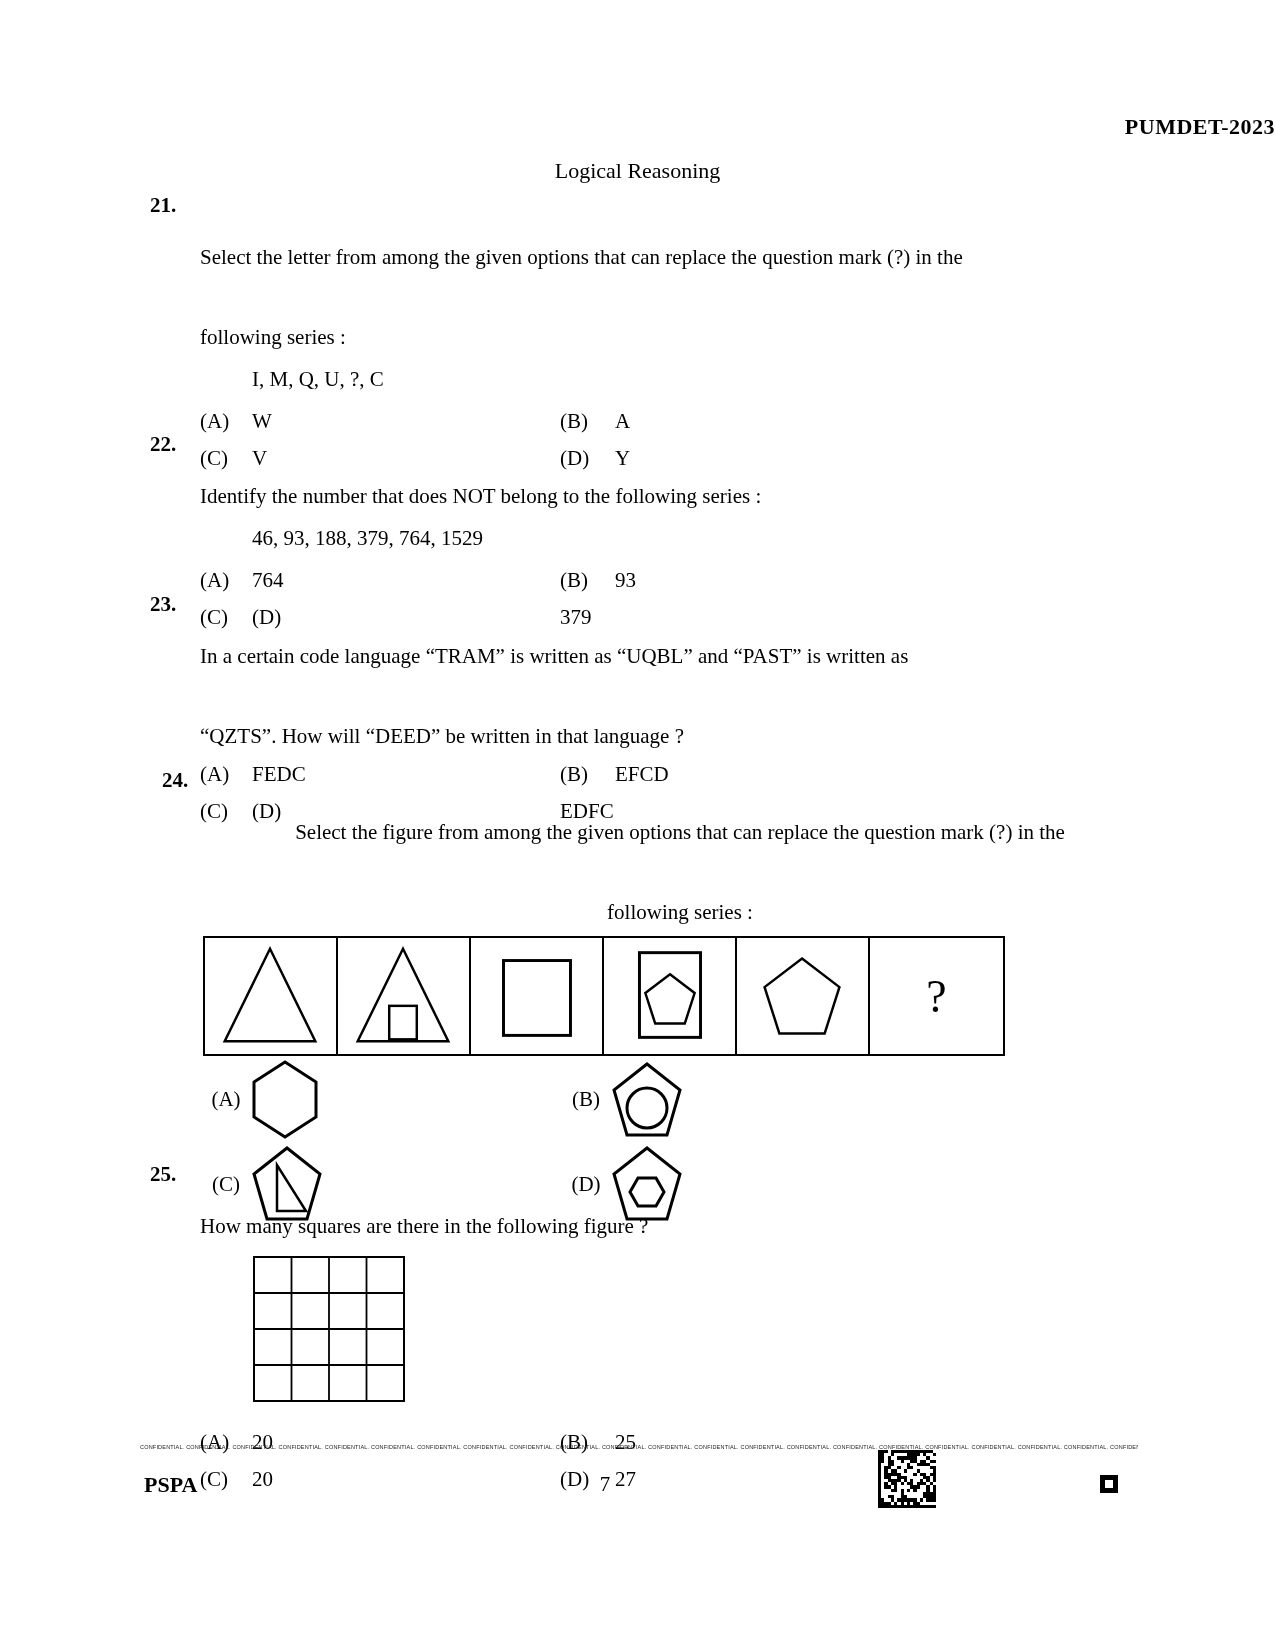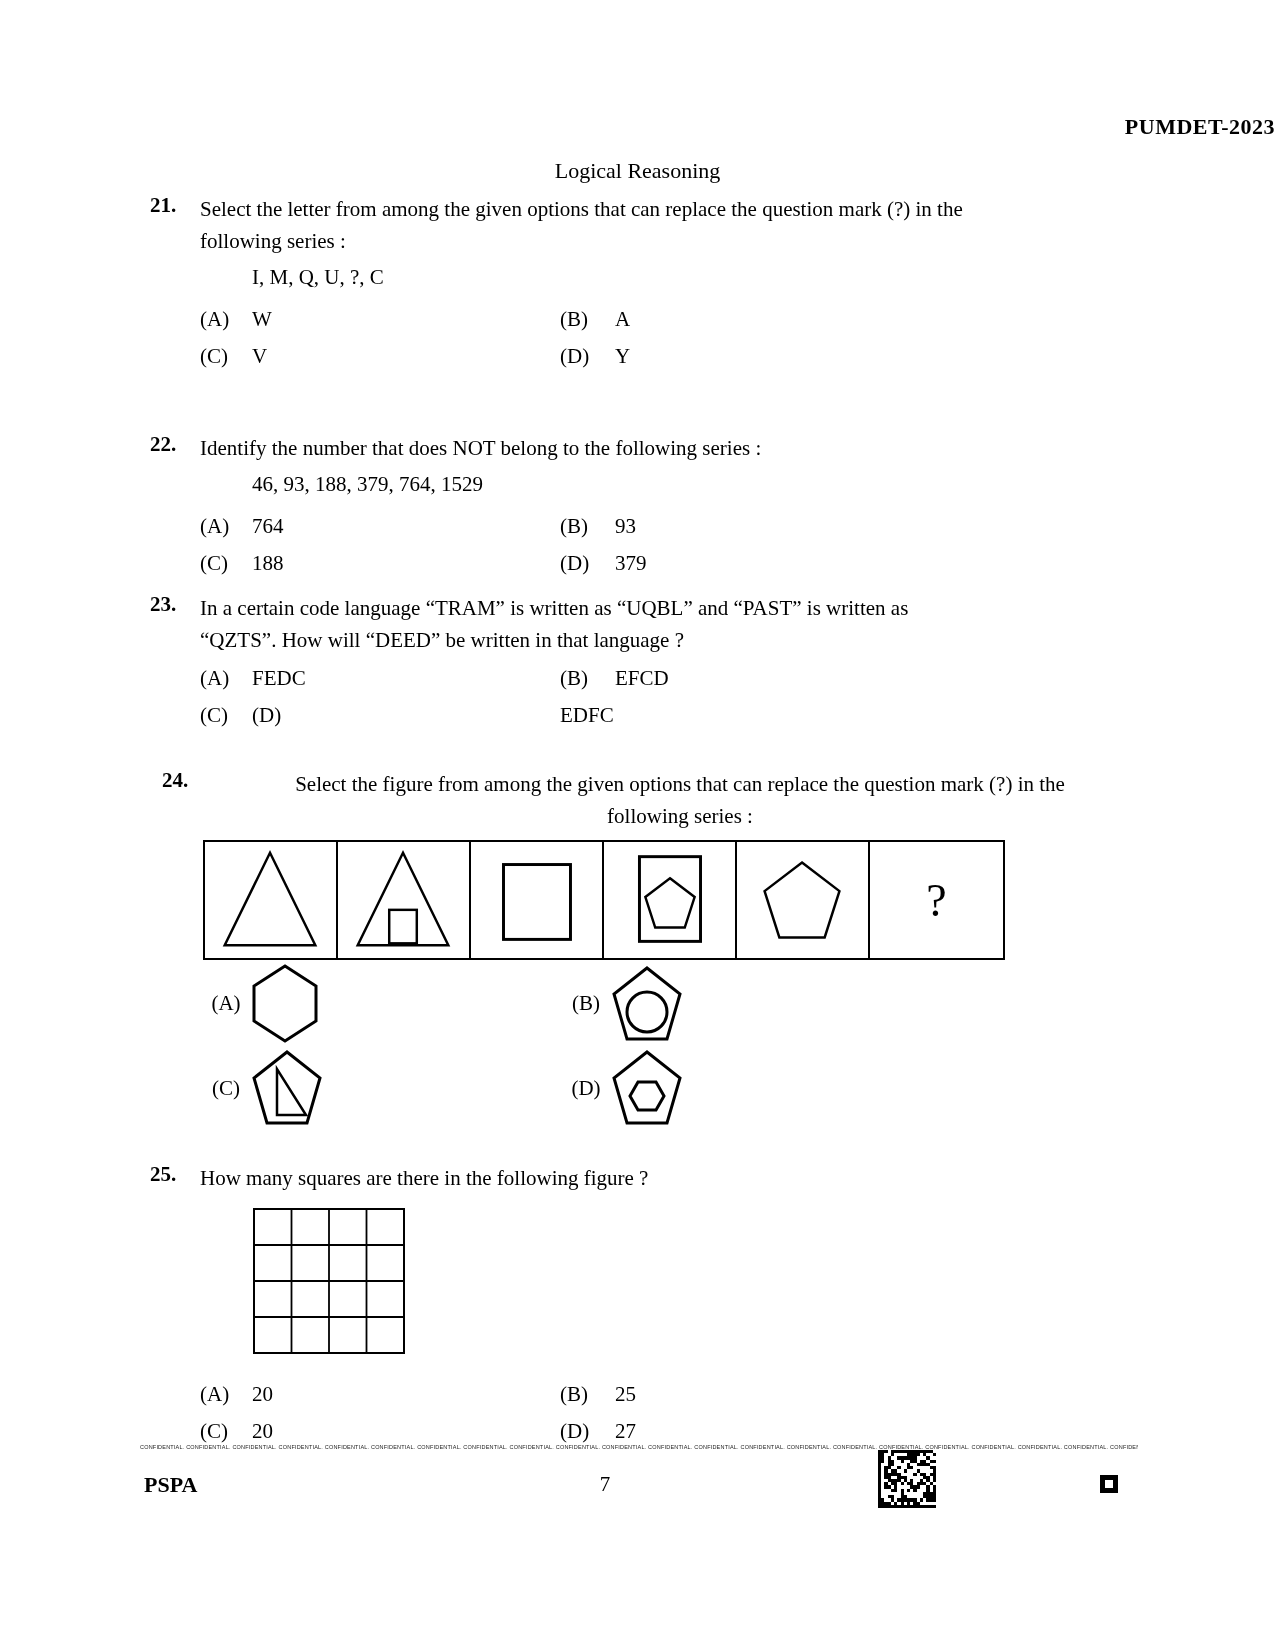--- a/index.html
+++ b/index.html
@@ -9,22 +9,22 @@
 
   .doc-title{position:absolute;top:114px;left:0;width:100%;text-align:right;
              font-size:22px;font-weight:bold;letter-spacing:.5px;}
   .section-title{position:absolute;top:158px;left:0;width:100%;text-align:center;
              font-size:22px;font-weight:normal;}
 
   .q{position:absolute;left:150px;width:1010px;font-size:21px;}
   .q-head{display:flex;}
   .q-num{width:50px;font-weight:bold;flex:0 0 50px;}
   .q-body{flex:1;min-width:0;}
-  .q-line{line-height:32px;white-space:nowrap;}
-  .series{line-height:36px;margin-top:2px;padding-left:52px;white-space:nowrap;}
+  .q-line{line-height:32px;white-space:nowrap;margin-top:48px;}
+  .series{line-height:36px;margin-top:8px;padding-left:52px;white-space:nowrap;}
 
   .opts{display:grid;grid-template-columns:52px 308px 55px auto;line-height:37px;margin-top:6px;}
   .opt-letter{display:block;}
   .opt-value{display:block;}
 
   
   .strip{margin-top:8px;margin-left:3px;width:798px;border:2px solid #000;display:flex;}
   .strip-cell{width:133px;height:116px;box-sizing:border-box;border-right:2px solid #000;
               display:flex;align-items:center;justify-content:center;}
   .strip-cell:last-child{border-right:none;}
@@ -82,21 +82,20 @@
       <div class="q-num">22.</div>
       <div class="q-body">
         <div class="q-line">Identify the number that does NOT belong to the following series :</div>
         <div class="series">46, 93, 188, 379, 764, 1529</div>
         <div class="opts">
           <span class="opt-letter">(A)</span>
           <span class="opt-value">764</span>
           <span class="opt-letter">(B)</span>
           <span class="opt-value">93</span>
           <span class="opt-letter">(C)</span>
-          <span class="opt-value">188</span>
           <span class="opt-letter">(D)</span>
           <span class="opt-value">379</span>
         </div>
       </div>
     </div>
   </div>
 
   <div class="q" style="top:592px;">
     <div class="q-head">
       <div class="q-num">23.</div>

